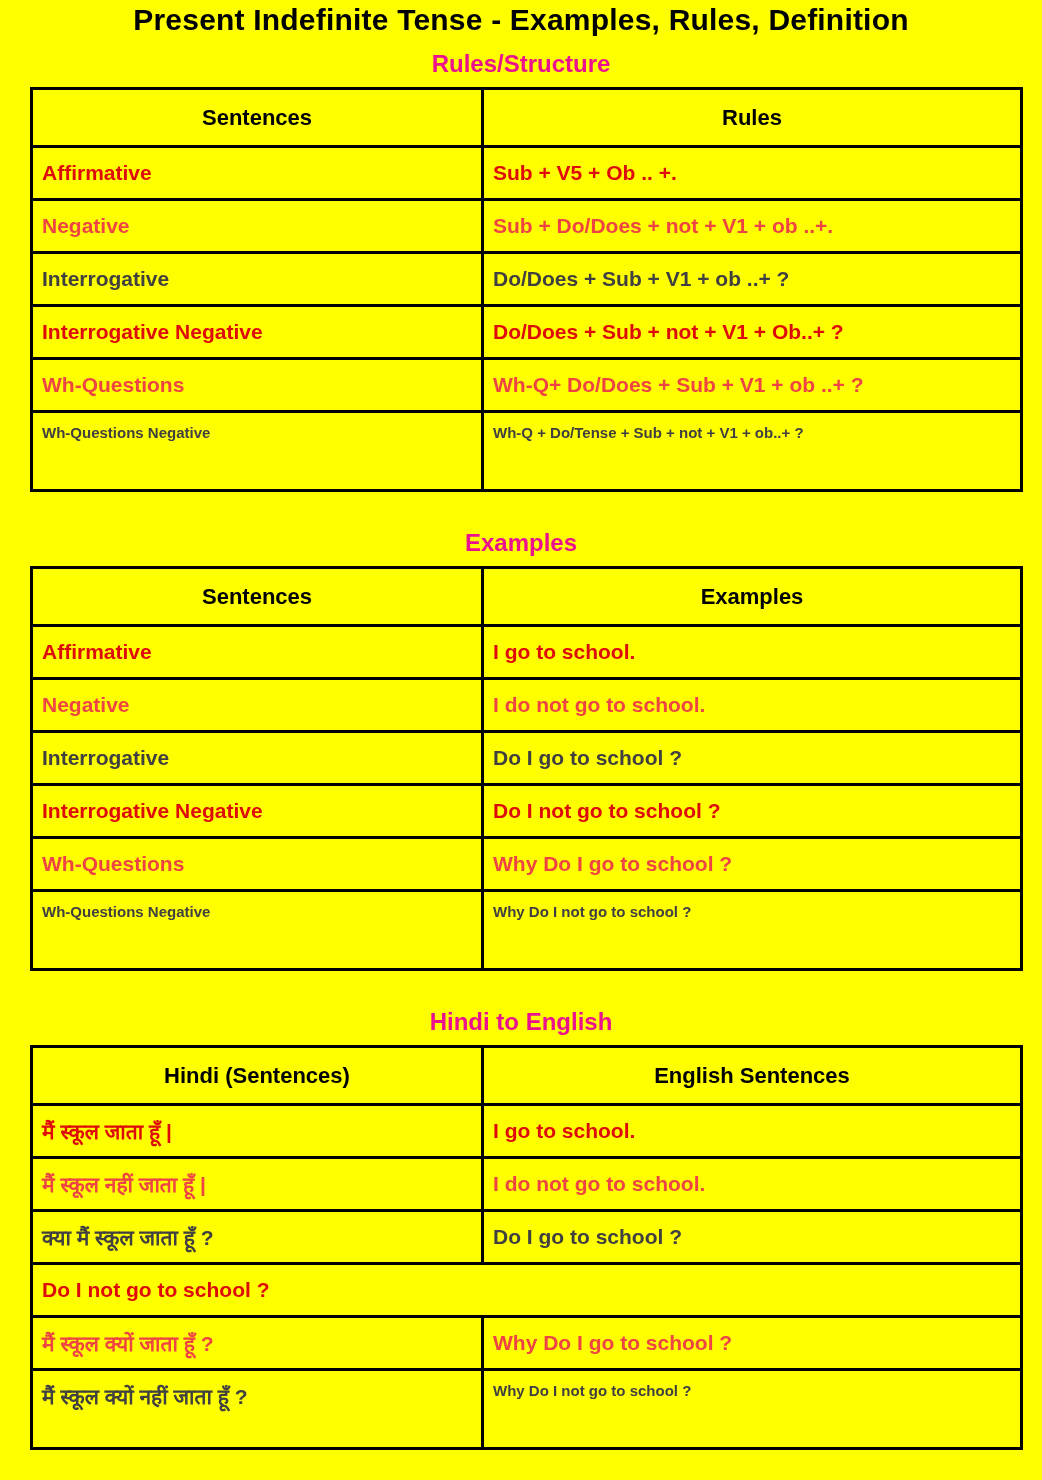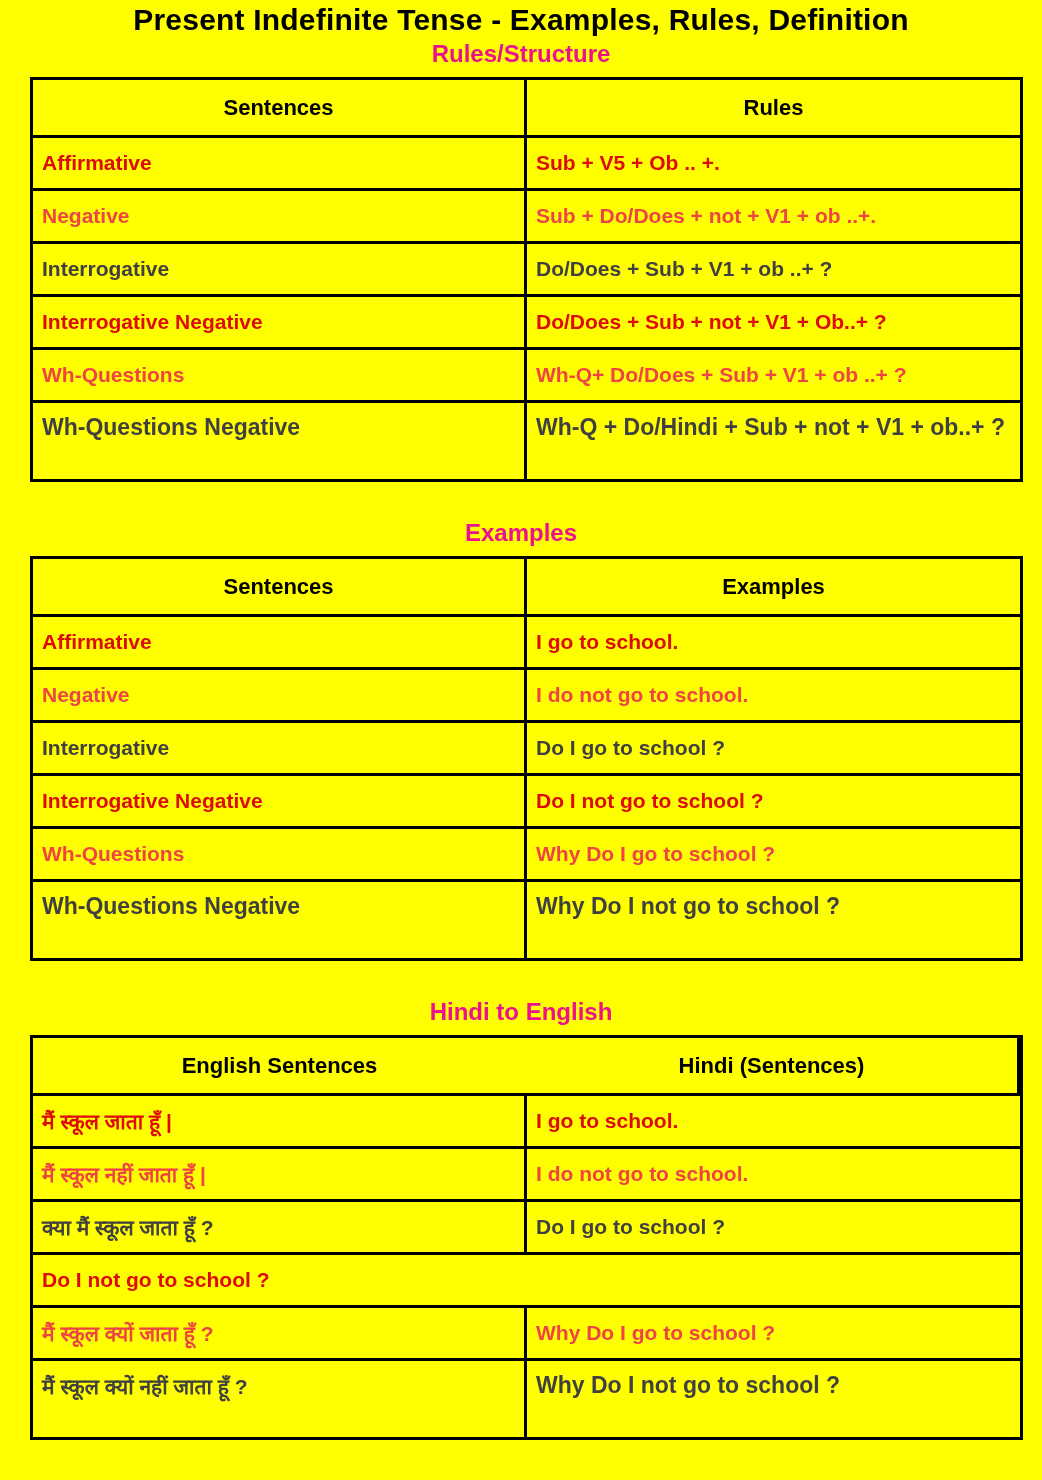--- a/index.html
+++ b/index.html
@@ -15,41 +15,41 @@
     text-align: center;
     color: #000000;
     font-size: 30px;
     padding-top: 3px;
     letter-spacing: 0.2px;
   }
   .section-heading {
     text-align: center;
     color: #EC128E;
     font-size: 24px;
-    margin-top: 3px;
+    margin-top: 13px;
     margin-bottom: 9px;
   }
   .section-heading.gap { margin-top: 37px; }
 
   .ptable {
     width: 993px;
     margin-left: 30px;
     border: 3px solid #000000;
     background: #FFFF00;
   }
   .trow { display: flex; border-top: 3px solid #000000; }
   .trow:first-child { border-top: none; }
 
   .cell {
     display: flex;
     align-items: center;
     overflow: hidden;
   }
   .cell-left {
-    width: 494px;
+    width: 451px;
     border-right: 3px solid #000000;
   }
   .cell-right { flex: 1; }
 
   .trow.header .cell {
     justify-content: center;
     height: 55px;
     font-size: 22px;
     color: #000000;
   }
@@ -57,21 +57,21 @@
     height: 50px;
     padding-left: 9px;
     padding-right: 6px;
     font-size: 21px;
   }
   .trow.data.tall .cell {
     height: 76px;
     align-items: flex-start;
     padding-top: 11px;
   }
-  .trow.data .cell.small { font-size: 23px; }
+  .trow.data .cell.small { font-size: 15px; }
   .cell.hindi { font-size: 24px; }
 
   .c-red    { color: #DE0B0B; }
   .c-blue   { color: #ef4444; }
   .c-purple { color: #404040; }
 </style>
 </head>
 <body>
 
 <div class="page-title">Present Indefinite Tense - Examples, Rules, Definition</div>
@@ -97,21 +97,21 @@
   <div class="trow data">
     <div class="cell cell-left c-red">Interrogative Negative</div>
     <div class="cell cell-right c-red">Do/Does + Sub + not + V1 + Ob..+ ?</div>
   </div>
   <div class="trow data">
     <div class="cell cell-left c-blue">Wh-Questions</div>
     <div class="cell cell-right c-blue">Wh-Q+ Do/Does + Sub + V1 + ob ..+ ?</div>
   </div>
   <div class="trow data tall">
     <div class="cell cell-left small c-purple">Wh-Questions Negative</div>
-    <div class="cell cell-right small c-purple">Wh-Q + Do/Hindi + Sub + not + V1 + ob..+ ?</div>
+    <div class="cell cell-right small c-purple">Wh-Q + Do/Tense + Sub + not + V1 + ob..+ ?</div>
   </div>
 </div>
 
 <div class="section-heading gap">Examples</div>
 <div class="ptable">
   <div class="trow header">
     <div class="cell cell-left">Sentences</div>
     <div class="cell cell-right">Examples</div>
   </div>
   <div class="trow data">
@@ -136,22 +136,22 @@
   </div>
   <div class="trow data tall">
     <div class="cell cell-left small c-purple">Wh-Questions Negative</div>
     <div class="cell cell-right small c-purple">Why Do I not go to school ?</div>
   </div>
 </div>
 
 <div class="section-heading gap">Hindi to English</div>
 <div class="ptable">
   <div class="trow header">
+    <div class="cell cell-left">Hindi (Sentences)</div>
     <div class="cell cell-right">English Sentences</div>
-    <div class="cell cell-left">Hindi (Sentences)</div>
   </div>
   <div class="trow data">
     <div class="cell cell-left hindi c-red">मैं स्कूल जाता हूँ |</div>
     <div class="cell cell-right c-red">I go to school.</div>
   </div>
   <div class="trow data">
     <div class="cell cell-left hindi c-blue">मैं स्कूल नहीं जाता हूँ |</div>
     <div class="cell cell-right c-blue">I do not go to school.</div>
   </div>
   <div class="trow data">

